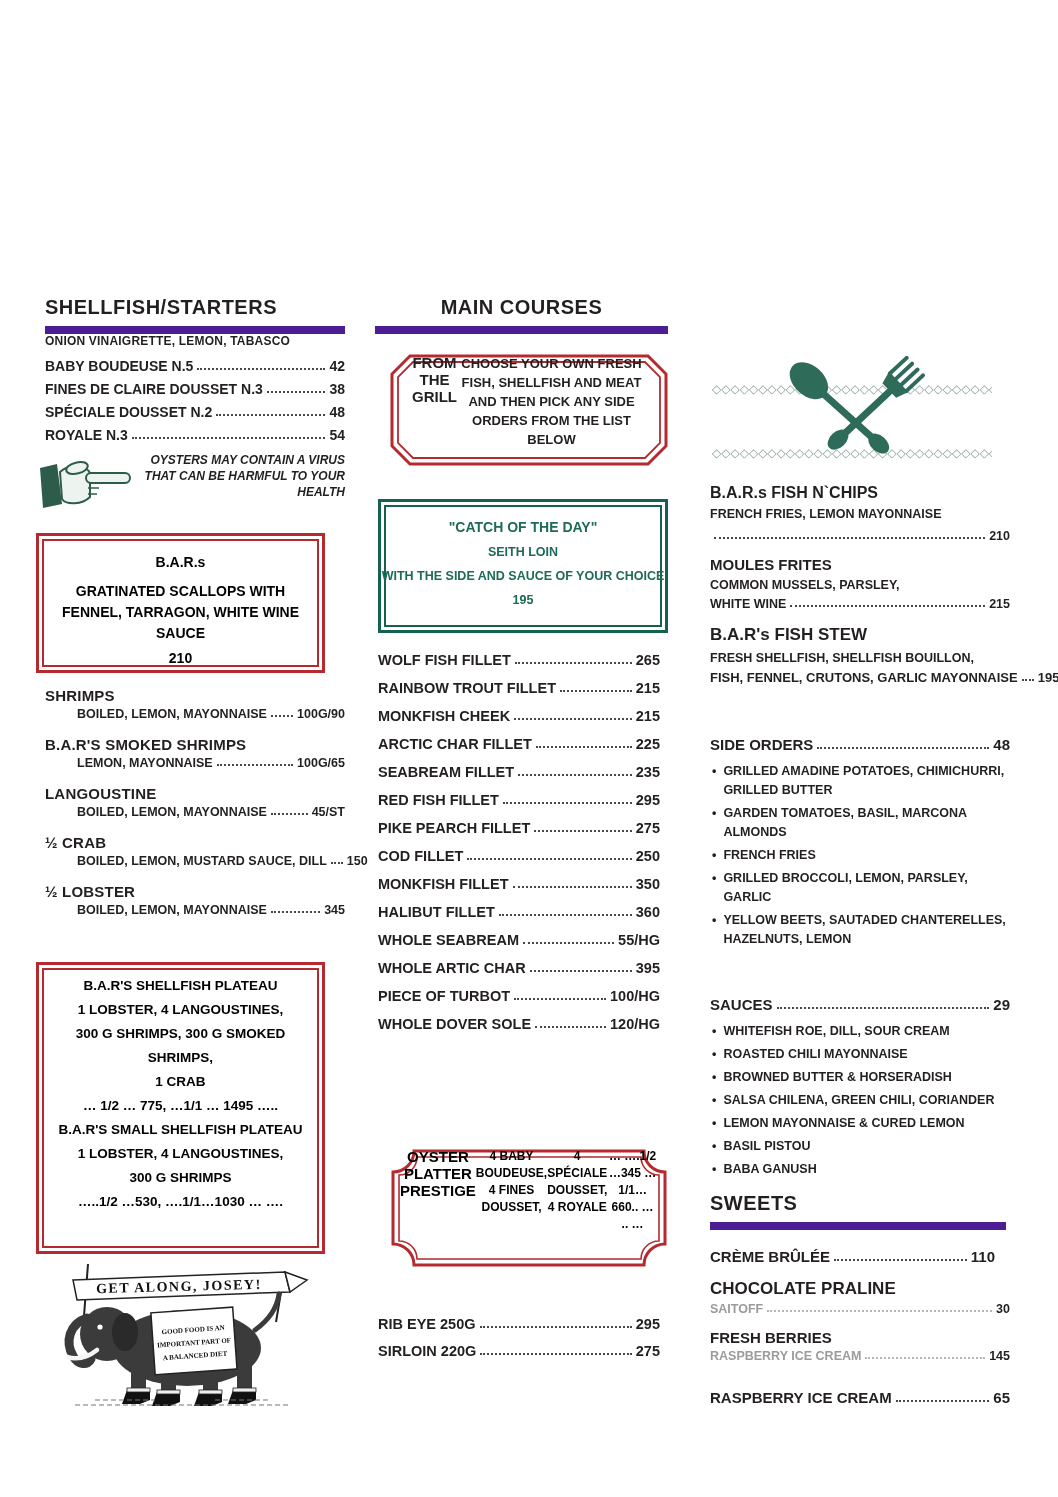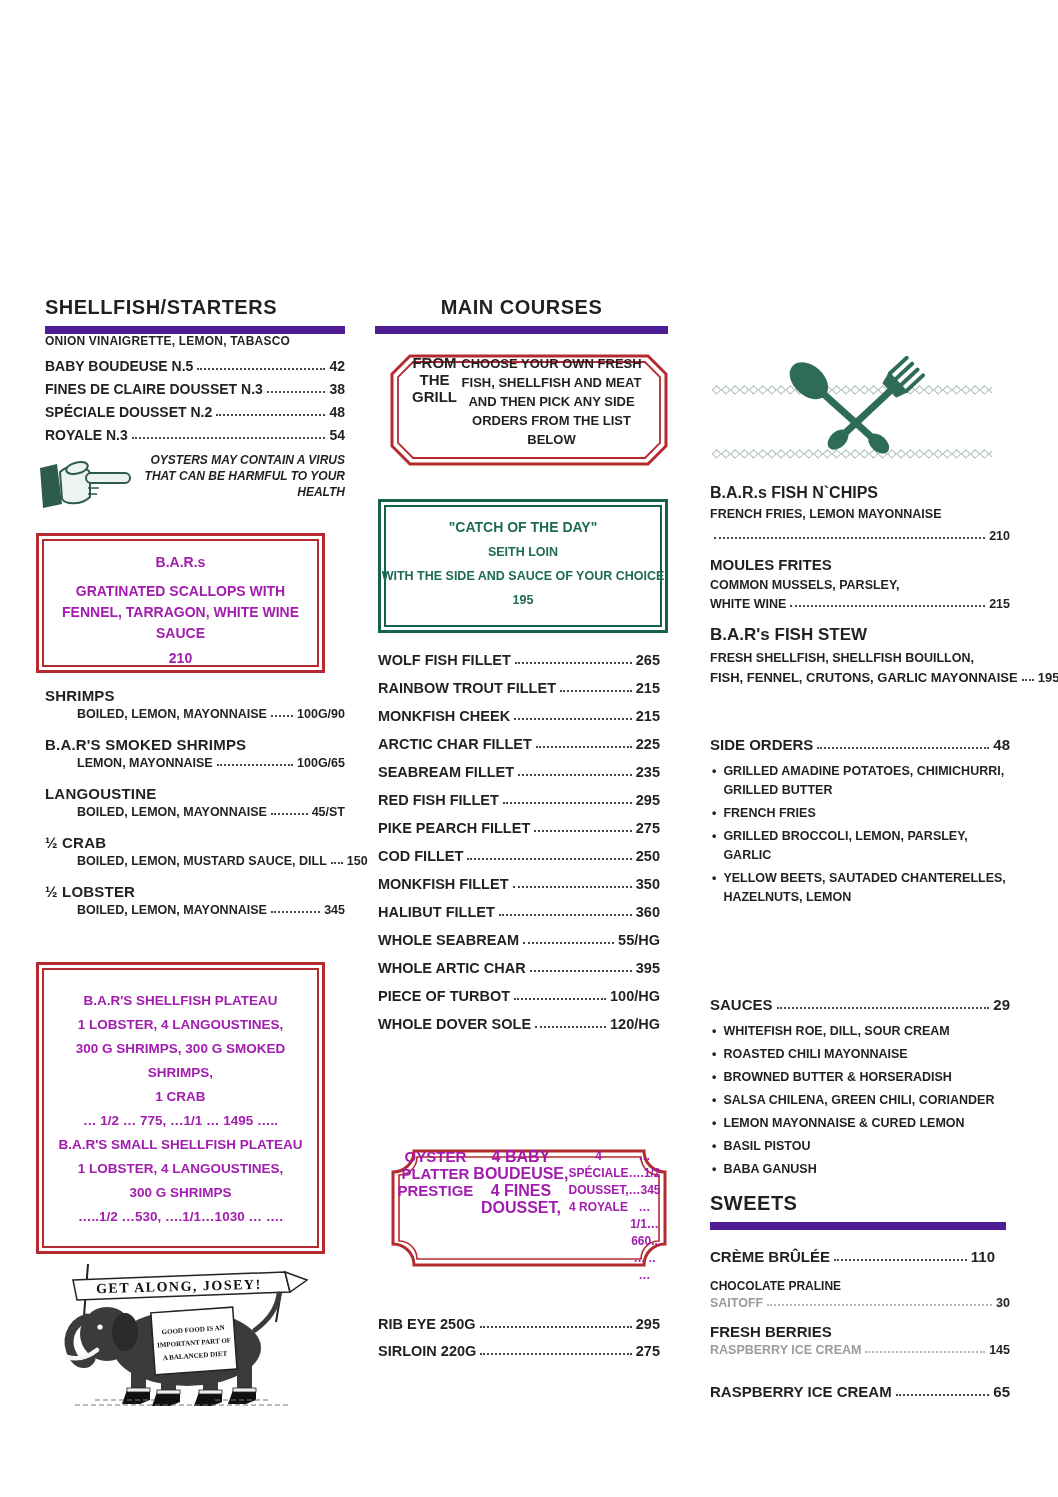--- a/index.html
+++ b/index.html
@@ -12,21 +12,21 @@
   .pname{white-space:nowrap;}
   .lead{flex:1;border-bottom:2px dotted #4a4644;margin:0 4px 4px 4px;min-width:12px;}
   .pprice{white-space:nowrap;}
   .oyster-row{font-size:14px;margin-bottom:7px;}
   .fish-row{font-size:14.5px;margin-bottom:12px;}
   .item{margin-bottom:15px;}
   .item-name{font-size:15px;font-weight:bold;margin-bottom:3px;letter-spacing:.2px;}
   .item-desc{font-size:12.5px;padding-left:32px;}
   .box-red{background:#fff;border:3px solid #b52a2e;box-shadow:inset 0 0 0 3px #ffffff,inset 0 0 0 5px #b52a2e;}
   .box-green{background:#fff;border:3px solid #16604e;box-shadow:inset 0 0 0 3px #ffffff,inset 0 0 0 5px #16604e;}
-  .red-text{color:#a21caf;}
+  .red-text{color:#000000;}
   .green-text{color:#1d6a57;}
   .warn{font-style:italic;font-size:12px;font-weight:bold;text-align:right;line-height:16px;}
   .bullets{list-style:none;margin:9px 0 0 0;padding:0;font-size:12.5px;font-weight:bold;}
   .bullets li{display:flex;margin-bottom:4px;line-height:19px;}
   .bullets li::before{content:"•";margin:0 7px 0 2px;}
   .muted{color:#9b9b9b;}
   .muted-lead{border-color:#b5b5b5;}
   .chain{position:absolute;left:0;right:0;color:#8ba39a;font-size:12px;letter-spacing:0;white-space:nowrap;overflow:hidden;}
   .ticket-content,.oct-content{position:absolute;inset:0;display:flex;flex-direction:row;justify-content:center;text-align:center;}
   svg text{font-family:"Liberation Serif",serif;}
@@ -118,21 +118,21 @@
     <div class="item-name">½ LOBSTER</div>
     <div class="prow item-desc">
         <span class="pname">BOILED, LEMON, MAYONNAISE</span>
         <span class="lead"></span>
         <span class="pprice">345</span>
       </div>
   </div>
 </div>
 
 <div class="abs box-red" style="left:36px;top:962px;width:283px;height:286px;">
-  <div class="red-text center" style="padding:24px 14px 0 14px;font-weight:bold;font-size:13.5px;line-height:24px;">
+  <div class="red-text center" style="padding:9px 14px 0 14px;font-weight:bold;font-size:13.5px;line-height:24px;">
     <div>B.A.R'S SHELLFISH PLATEAU</div>
     <div>1 LOBSTER, 4 LANGOUSTINES,</div>
     <div>300 G SHRIMPS, 300 G SMOKED SHRIMPS,</div>
     <div>1 CRAB</div>
     <div>… 1/2 … 775,  …1/1 … 1495 …..</div>
     <div>B.A.R'S SMALL SHELLFISH PLATEAU</div>
     <div>1 LOBSTER, 4 LANGOUSTINES,</div>
     <div>300 G SHRIMPS</div>
     <div>…..1/2 …530, ….1/1…1030 … ….</div>
   </div>
@@ -271,21 +271,21 @@
     </div>
 </div>
 
 <div class="abs" style="left:390px;top:1148px;width:278px;height:120px;">
   <svg class="abs" style="left:0;top:0;" width="278" height="120" viewBox="0 0 278 120">
     <path d="M 24 3 H 254 A 21 21 0 0 0 275 24 V 96 A 21 21 0 0 0 254 117 H 24 A 21 21 0 0 0 3 96 V 24 A 21 21 0 0 0 24 3 Z" fill="none" stroke="#b52a2e" stroke-width="3"></path>
     <path d="M 27 9 H 251 A 18 18 0 0 0 269 27 V 93 A 18 18 0 0 0 251 111 H 27 A 18 18 0 0 0 9 93 V 27 A 18 18 0 0 0 27 9 Z" fill="none" stroke="#b52a2e" stroke-width="1.6"></path>
   </svg>
   <div class="ticket-content red-text" style="font-weight:bold;padding:0 10px;">
     <div style="font-size:15px;margin-bottom:7px;">OYSTER PLATTER PRESTIGE</div>
-    <div style="font-size:16px;line-height:17px;">4 BABY BOUDEUSE, 4 FINES DOUSSET,</div>
+    <div style="font-size:12px;line-height:17px;">4 BABY BOUDEUSE, 4 FINES DOUSSET,</div>
     <div style="font-size:12px;line-height:17px;">4 SPÉCIALE DOUSSET, 4 ROYALE</div>
     <div style="font-size:12px;line-height:17px;">… ….1/2 …345 …1/1…660.. … .. …</div>
   </div>
 </div>
 
 <div class="abs" style="left:378px;top:1316px;width:282px;">
   <div class="prow fish-row" style="margin-bottom:11px;">
       <span class="pname">RIB EYE 250G</span>
       <span class="lead"></span>
       <span class="pprice">295</span>
@@ -351,20 +351,23 @@
   <div class="prow" style="font-size:15px;">
       <span class="pname">SIDE ORDERS</span>
       <span class="lead"></span>
       <span class="pprice">48</span>
     </div>
   <ul class="bullets">
     <li>
         <span>GRILLED AMADINE POTATOES, CHIMICHURRI, GRILLED BUTTER</span>
       </li>
     <li>
+        <span>GARDEN TOMATOES, BASIL, MARCONA ALMONDS</span>
+      </li>
+    <li>
         <span>FRENCH FRIES</span>
       </li>
     <li>
         <span>GRILLED BROCCOLI, LEMON, PARSLEY, GARLIC</span>
       </li>
     <li>
         <span>YELLOW BEETS, SAUTADED CHANTERELLES, HAZELNUTS, LEMON</span>
       </li>
   </ul>
 </div>
@@ -401,21 +404,21 @@
 </div>
 
 <div class="abs sec-title" style="left:710px;top:1192px;width:296px;">SWEETS</div>
 
 <div class="abs" style="left:710px;top:1248px;width:300px;">
   <div class="prow" style="font-size:15px;margin-bottom:14px;width:285px;">
       <span class="pname">CRÈME BRÛLÉE</span>
       <span class="lead"></span>
       <span class="pprice">110</span>
     </div>
-  <div style="font-size:12px;font-weight:bold;margin-bottom:3px;">CHOCOLATE PRALINE</div>
+  <div style="font-size:17px;font-weight:bold;margin-bottom:3px;">CHOCOLATE PRALINE</div>
   <div class="prow" style="font-size:12.5px;margin-bottom:13px;">
       <span class="pname muted">SAITOFF</span>
       <span class="lead muted-lead"></span>
       <span class="pprice">30</span>
     </div>
   <div style="font-size:15px;font-weight:bold;margin-bottom:3px;">FRESH BERRIES</div>
   <div class="prow" style="font-size:12.5px;margin-bottom:26px;">
       <span class="pname muted">RASPBERRY ICE CREAM</span>
       <span class="lead muted-lead"></span>
       <span class="pprice">145</span>

